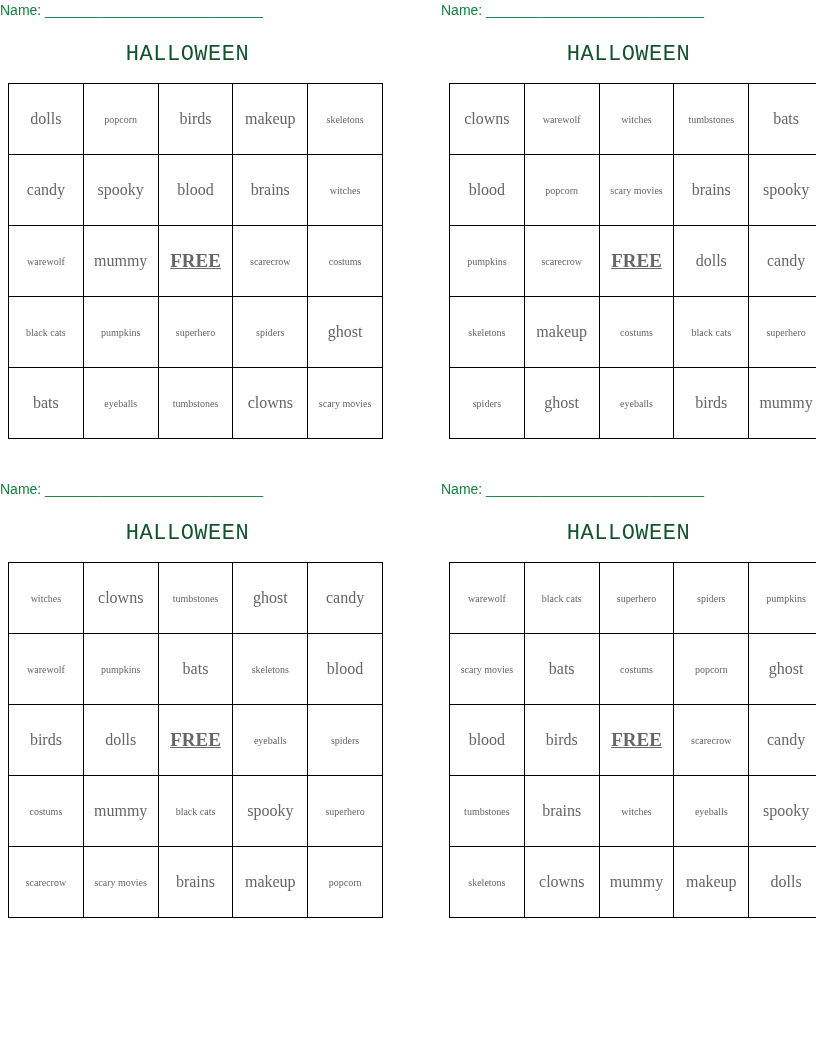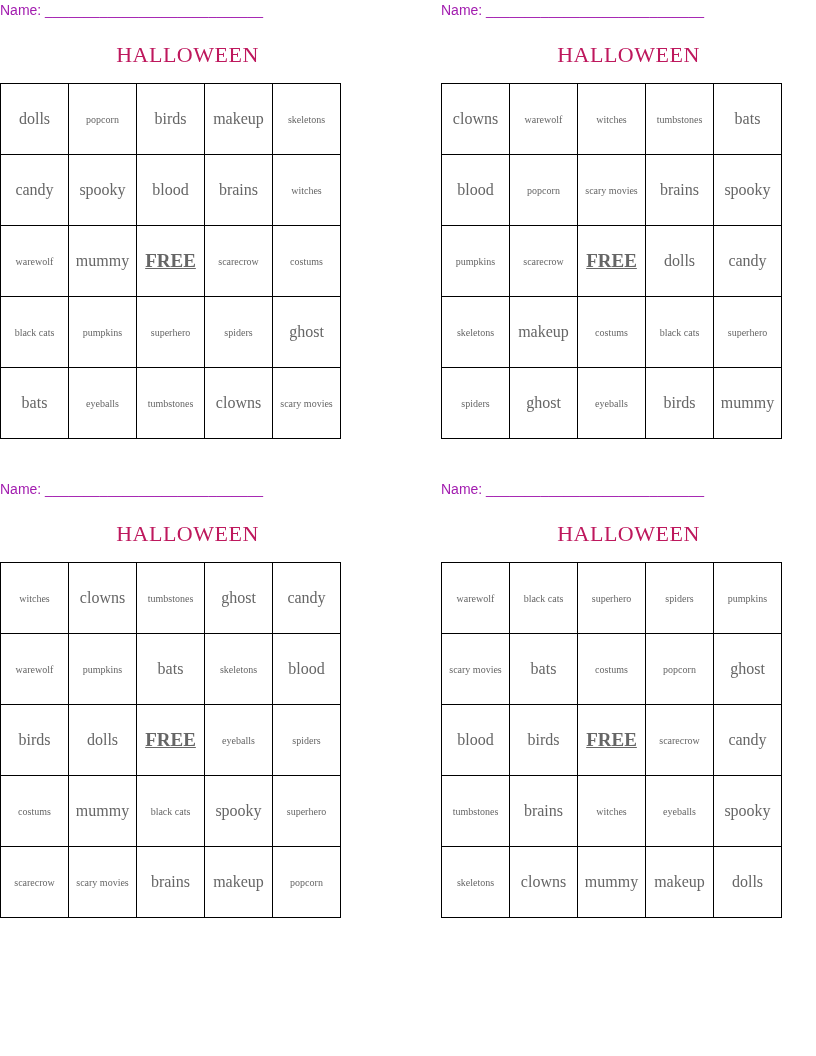--- a/index.html
+++ b/index.html
@@ -1,31 +1,31 @@
 <!DOCTYPE html>
 <html><head>
 <meta charset="utf-8">
 <style>
   html, body { margin: 0; padding: 0; background: #ffffff; }
   body { width: 816px; height: 1056px; position: relative; overflow: hidden; }
   .card { position: absolute; width: 375px; }
   .name-line {
     position: absolute; left: 0; top: 2px;
-    font-family: "Liberation Sans", sans-serif; font-size: 14px; color: #a21caf;
+    font-family: "Liberation Sans", sans-serif; font-size: 14px; color: #15803d;
     white-space: nowrap;
   }
   .title {
     position: absolute; left: 0; width: 375px; top: 42px; text-align: center;
-    font-family: Liberation Serif, serif; font-size: 22px; color: #be185d;
+    font-family: Liberation Mono, monospace; font-size: 22px; color: #14532d;
     letter-spacing: 0.5px;
   }
   table.grid {
-    position: absolute; left: 0; top: 83px;
+    position: absolute; left: 8px; top: 83px;
     border-collapse: collapse; table-layout: fixed;
-    width: 341px; height: 351px;
+    width: 375px; height: 351px;
   }
   table.grid td {
     border: 1.3px solid #000000; text-align: center; vertical-align: middle;
     font-family: "Liberation Serif", serif; color: #666666;
     width: 20%; height: 70px; padding: 0; overflow: hidden; white-space: nowrap;
   }
   td.sz-big { font-size: 16px; }
   td.sz-small { font-size: 10px; margin-left: 45px; }
   td.free { font-weight: bold; text-decoration: underline; font-size: 19px; color: #666666; }
 </style>

